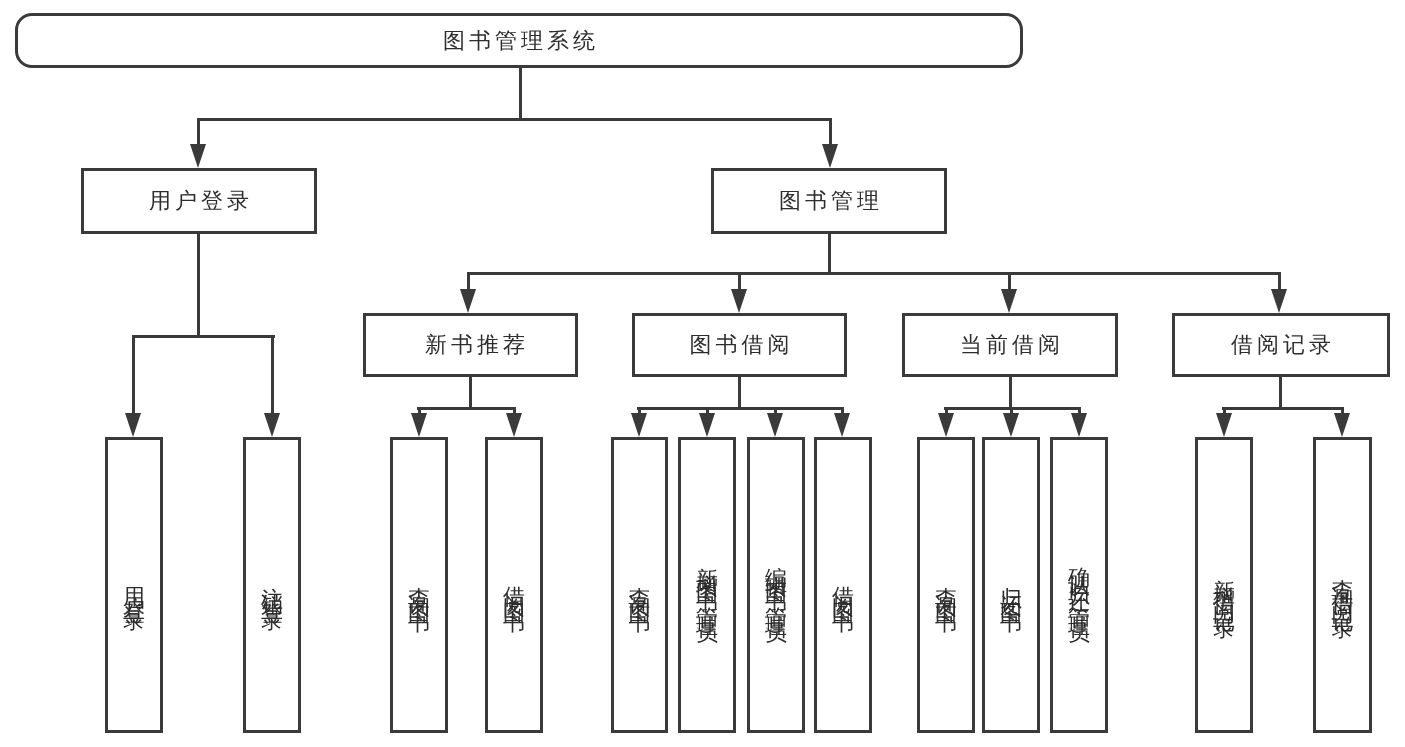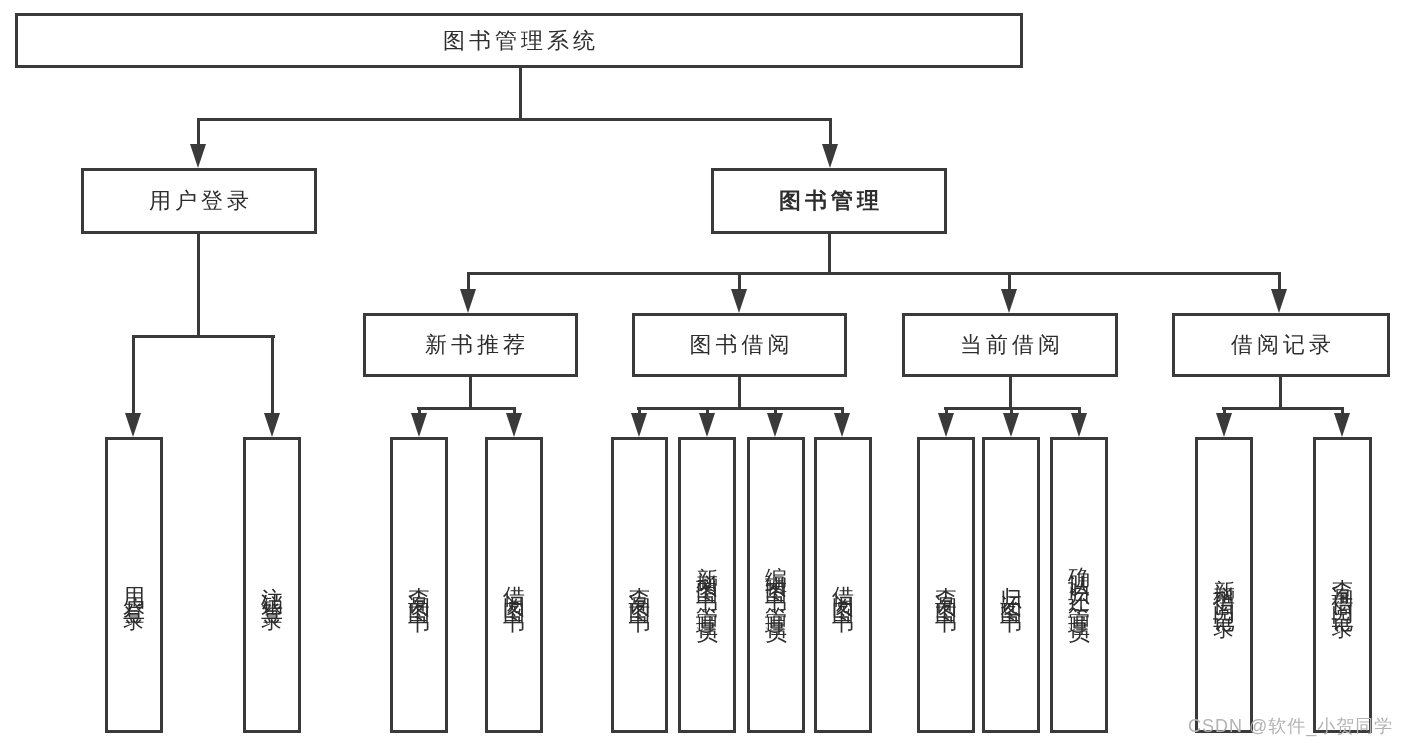--- a/index.html
+++ b/index.html
@@ -57,31 +57,31 @@
     font-size:18px;
     letter-spacing:1px;
     white-space:nowrap;
   }
 </style>
 </head>
 <body>
 
 <div id="canvas">
 
-  <div class="box" style="left:15px;top:13px;width:1008px;height:55px;">图书管理系统</div>
+  <div class="box" style="left:15px;top:13px;width:1008px;height:55px;border-radius:17px;">图书管理系统</div>
 
   <div class="v" style="left:519px;top:68px;height:50px;"></div>
   <div class="h" style="left:197px;top:118px;width:635px;"></div>
   <div class="v" style="left:197px;top:118px;height:28px;"></div>
   <div class="arrow" style="left:190px;top:144px;"></div>
   <div class="v" style="left:829px;top:118px;height:28px;"></div>
   <div class="arrow" style="left:822px;top:144px;"></div>
 
   <div class="box" style="left:81px;top:168px;width:236px;height:66px;">用户登录</div>
-  <div class="box" style="left:711px;top:168px;width:236px;height:66px;font-weight:bold;">图书管理</div>
+  <div class="box" style="left:711px;top:168px;width:236px;height:66px;">图书管理</div>
 
   <div class="v" style="left:197px;top:234px;height:101px;"></div>
   <div class="h" style="left:132px;top:335px;width:143px;"></div>
   <div class="v" style="left:132px;top:335px;height:78px;"></div>
   <div class="arrow" style="left:125px;top:413px;"></div>
   <div class="v" style="left:271px;top:335px;height:78px;"></div>
   <div class="arrow" style="left:264px;top:413px;"></div>
 
   <div class="v" style="left:828px;top:234px;height:38px;"></div>
   <div class="h" style="left:467px;top:272px;width:814px;"></div>
@@ -170,15 +170,14 @@
       <span>确认归还（管理员）</span>
     </div>
 
   <div class="vbox" style="left:1195px;top:437px;width:58px;height:296px;">
       <span>新增借阅记录</span>
     </div>
   <div class="vbox" style="left:1313px;top:437px;width:59px;height:296px;">
       <span>查询借阅记录</span>
     </div>
 
-  <div class="watermark" style="left:1188px;top:714px;">CSDN @软件_小贺同学</div>
 
 </div>
 
 </body></html>

